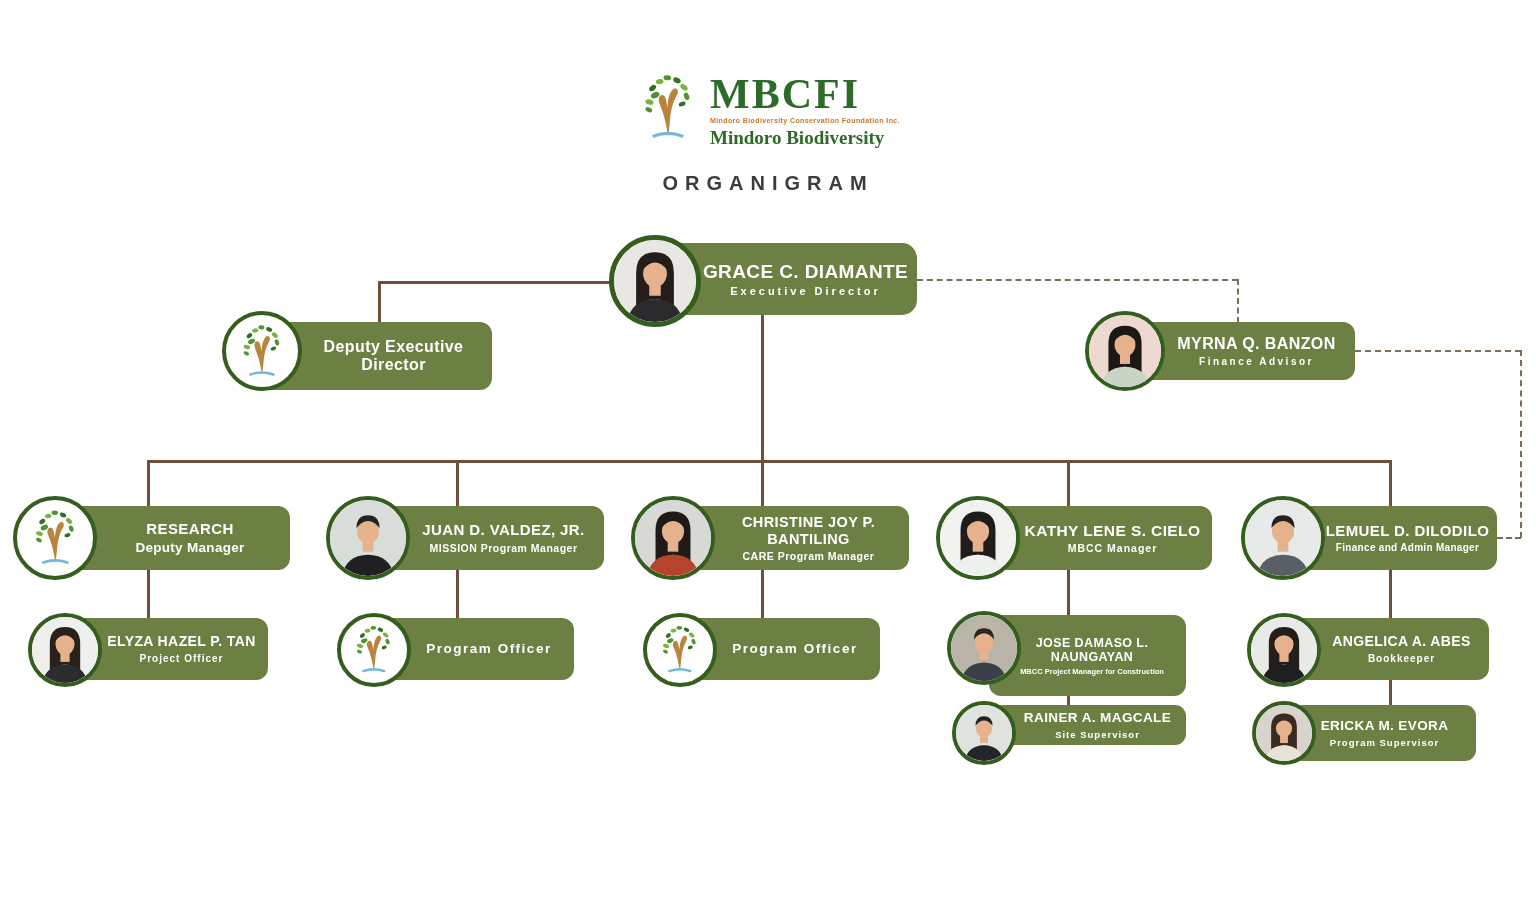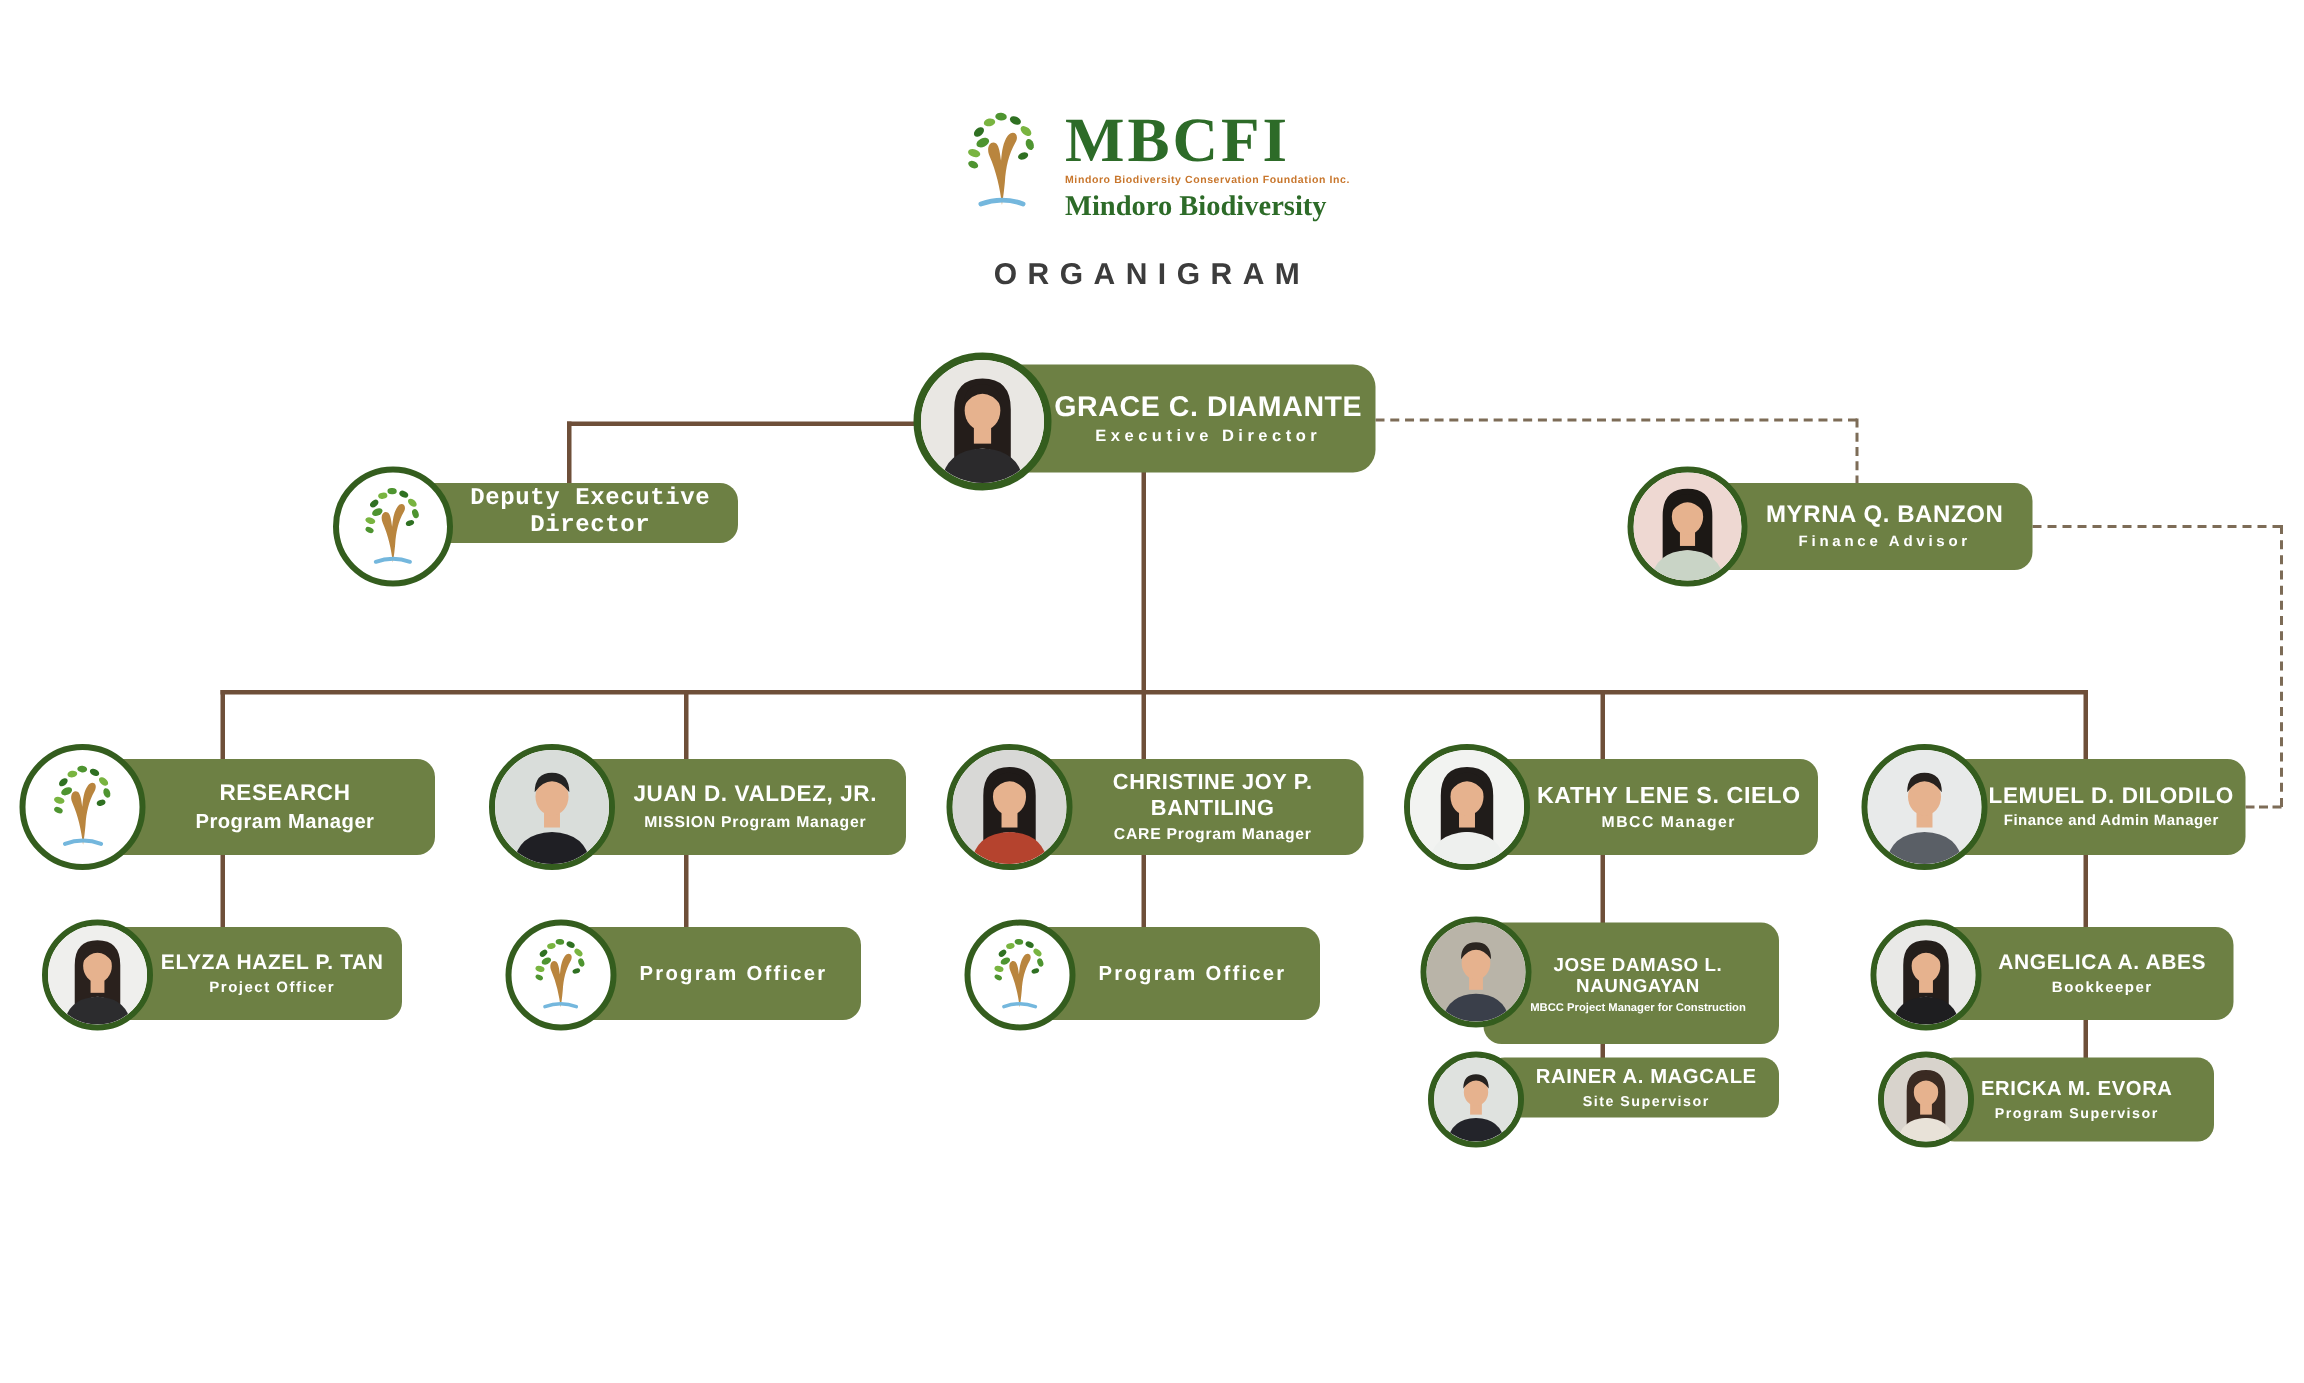--- a/index.html
+++ b/index.html
@@ -84,21 +84,21 @@
             <rect x="0" y="0" width="100" height="100" fill="#e9e7e3"></rect>
             <path d="M27,84 L27,40 Q27,15 50,15 Q73,15 73,40 L73,84 Q61,72 50,72 Q39,72 27,84 Z" fill="#241d1a"></path>
             <rect x="43" y="52" width="14" height="16" fill="#e6b28e"></rect>
             <path d="M16,102 Q19,73 50,72 Q81,73 84,102 Z" fill="#2b2a2c"></path>
             <ellipse cx="50" cy="41" rx="14.5" ry="16.5" fill="#e6b28e"></ellipse>
             <path d="M34.8,37 Q35,20 50,20 Q65,20 65.2,37 Q58,27.5 50,27.5 Q42,27.5 34.8,37 Z" fill="#241d1a"></path>
           </svg>
         </div>
       </div>
       <div class="node">
-        <div class="plate" style="left: 252px; top: 322px; width: 240px; height: 40px; border-radius: 12px; padding-left: 55px; padding-right: 12px; font-family: Liberation Mono, monospace;">
+        <div class="plate" style="left: 252px; top: 322px; width: 240px; height: 68px; border-radius: 12px; padding-left: 55px; padding-right: 12px;">
           <div class="nm" style="font-size: 16px;">Deputy Executive</div>
           <div class="nm" style="font-size: 16px;">Director</div>
         </div>
         <div class="avatar logo" style="left: 222px; top: 311px; width: 80px; height: 80px; border: 4.5px solid rgb(52, 93, 30);">
           <svg viewBox="0 0 100 110" xmlns="http://www.w3.org/2000/svg">
             <path d="M50,101 C48,84 44,66 37,50 C33,41 38,33 44,37 C47,40 48,47 49,55 C50,45 51,36 56,29 C61,22 69,27 64,36 C57,48 54,62 53,77 C52,88 51,95 50,101 Z" fill="#b9853e"></path>
             <ellipse cx="30" cy="36" rx="7" ry="4.5" fill="#4e9430" transform="rotate(-25 30 36)"></ellipse>
             <ellipse cx="21" cy="47" rx="6.5" ry="4" fill="#79b440" transform="rotate(15 21 47)"></ellipse>
             <ellipse cx="26" cy="25" rx="6" ry="4" fill="#2f7022" transform="rotate(-40 26 25)"></ellipse>
             <ellipse cx="37" cy="15" rx="6" ry="4" fill="#79b440" transform="rotate(-10 37 15)"></ellipse>
@@ -124,21 +124,21 @@
             <rect x="43" y="52" width="14" height="16" fill="#e6b28e"></rect>
             <path d="M16,102 Q19,73 50,72 Q81,73 84,102 Z" fill="#c9d4c6"></path>
             <ellipse cx="50" cy="41" rx="14.5" ry="16.5" fill="#e6b28e"></ellipse>
             <path d="M34.8,37 Q35,20 50,20 Q65,20 65.2,37 Q58,27.5 50,27.5 Q42,27.5 34.8,37 Z" fill="#1c1815"></path>
           </svg>
         </div>
       </div>
       <div class="node">
         <div class="plate" style="left: 60px; top: 506px; width: 230px; height: 64px; border-radius: 12px; padding-left: 42px; padding-right: 12px;">
           <div class="nm" style="font-size: 15px;">RESEARCH</div>
-          <div class="ttl" style="font-size: 13.5px; letter-spacing: 0.3px;">Program Manager</div>
+          <div class="ttl" style="font-size: 13.5px; letter-spacing: 0.3px;">Deputy Manager</div>
         </div>
         <div class="avatar logo" style="left: 13px; top: 496px; width: 84px; height: 84px; border: 4.5px solid rgb(52, 93, 30);">
           <svg viewBox="0 0 100 110" xmlns="http://www.w3.org/2000/svg">
             <path d="M50,101 C48,84 44,66 37,50 C33,41 38,33 44,37 C47,40 48,47 49,55 C50,45 51,36 56,29 C61,22 69,27 64,36 C57,48 54,62 53,77 C52,88 51,95 50,101 Z" fill="#b9853e"></path>
             <ellipse cx="30" cy="36" rx="7" ry="4.5" fill="#4e9430" transform="rotate(-25 30 36)"></ellipse>
             <ellipse cx="21" cy="47" rx="6.5" ry="4" fill="#79b440" transform="rotate(15 21 47)"></ellipse>
             <ellipse cx="26" cy="25" rx="6" ry="4" fill="#2f7022" transform="rotate(-40 26 25)"></ellipse>
             <ellipse cx="37" cy="15" rx="6" ry="4" fill="#79b440" transform="rotate(-10 37 15)"></ellipse>
             <ellipse cx="20" cy="59" rx="5.5" ry="3.5" fill="#4e9430" transform="rotate(25 20 59)"></ellipse>
             <ellipse cx="49" cy="9" rx="6" ry="4" fill="#4e9430" transform="rotate(5 49 9)"></ellipse>

